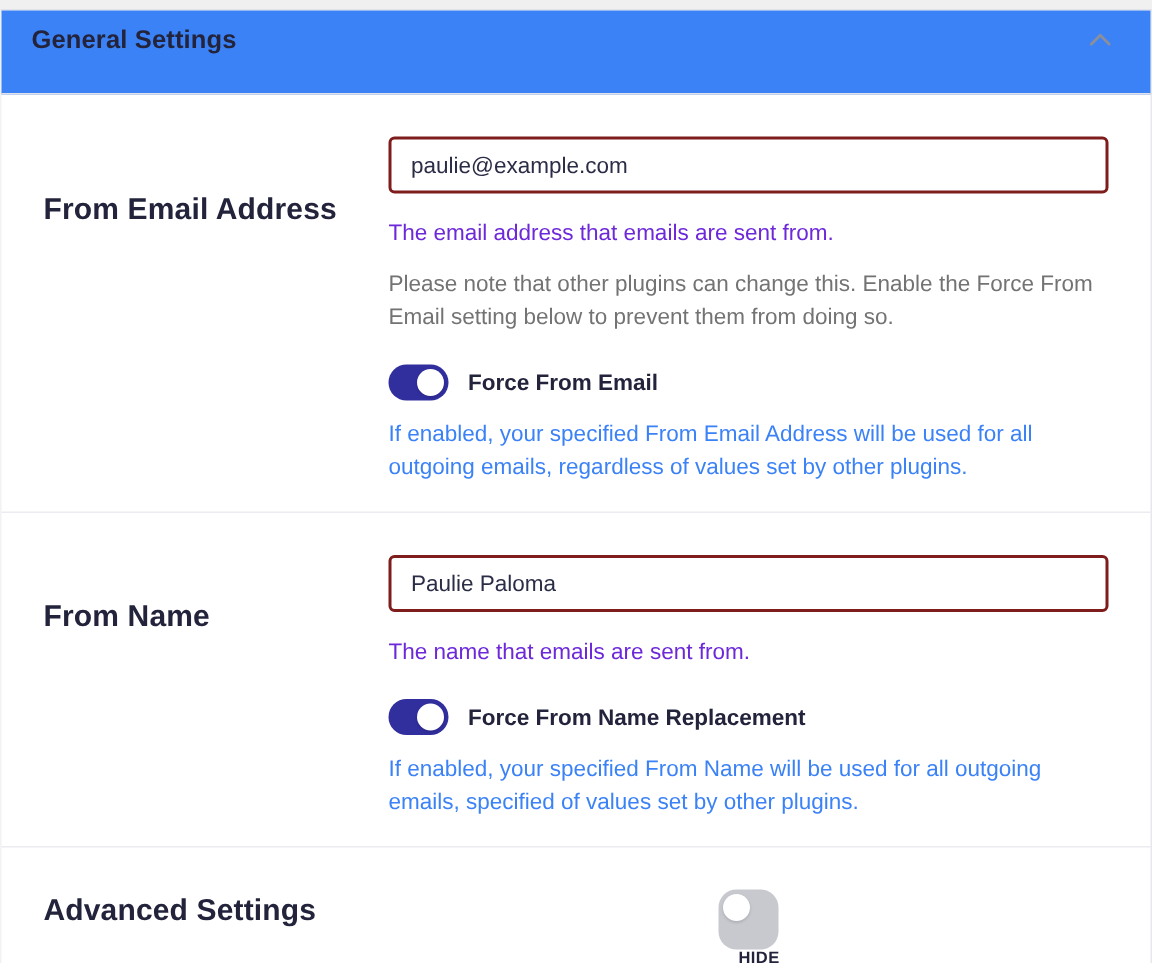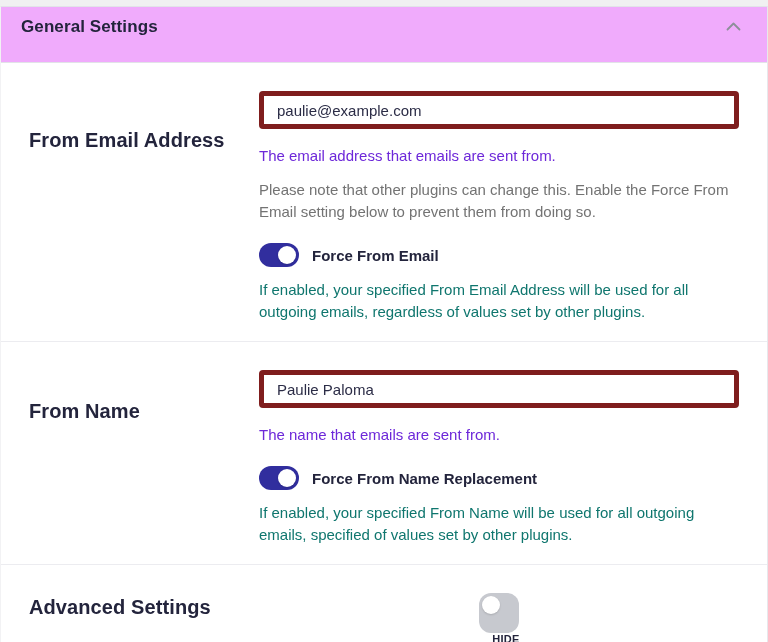--- a/index.html
+++ b/index.html
@@ -20,21 +20,21 @@
   }
   
   .panel-header {
     height: 56px;
     display: flex;
     align-items: center;
     justify-content: space-between;
     padding: 0 26px 16px 20px;
     border-bottom: 1px solid #e2e3e8;
     cursor: pointer;
-    background: #f0abfc;
+    background: #3b82f6;
   }
   .panel-title {
     font-size: 17px;
     font-weight: 700;
     color: #23243c;
     letter-spacing: .1px;
   }
   .chevron { display: inline-flex; color: #8c8f99; }
   
   .setting-row {
@@ -57,21 +57,21 @@
     flex: 1 1 auto;
     max-width: 482px;
   }
   .row-pad { padding-top: 28px; padding-bottom: 18px; }
   .row-pad .row-label { padding-top: 38px; } 
   .row-pad-sm .row-label { padding-top: 30px; }
   .text-input {
     display: block;
     width: 100%;
     height: 38px;
-    border: 5px solid #7f1d1d;
+    border: 2px solid #7f1d1d;
     border-radius: 4px;
     background: #fff;
     padding: 0 13px;
     font-family: "Liberation Sans", "DejaVu Sans", sans-serif;
     font-size: 15px;
     color: #2b2c46;
     outline: none;
   }
   .help-text {
     margin-top: 16px;
@@ -121,21 +121,21 @@
     margin-left: 14px;
     font-size: 11px;
     font-weight: 700;
     letter-spacing: .3px;
     color: #23243c;
   }
   .toggle-desc {
     margin-top: 12px;
     font-size: 15px;
     line-height: 22px;
-    color: #0f766e;
+    color: #3b82f6;
   }
   
   .row-advanced { padding-top: 28px; padding-bottom: 30px; }
   .row-advanced .row-label { padding-top: 3px; }
   .row-advanced .toggle-row { margin-top: 0; flex-direction: column; }
 </style>
 </head>
 <body>
 
 <div class="panel">

